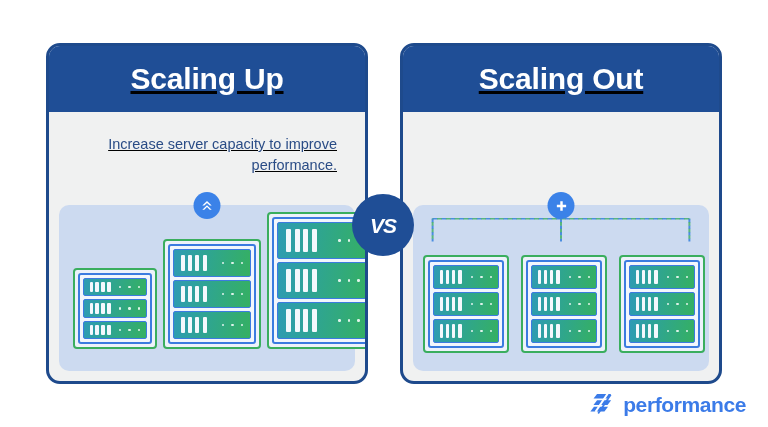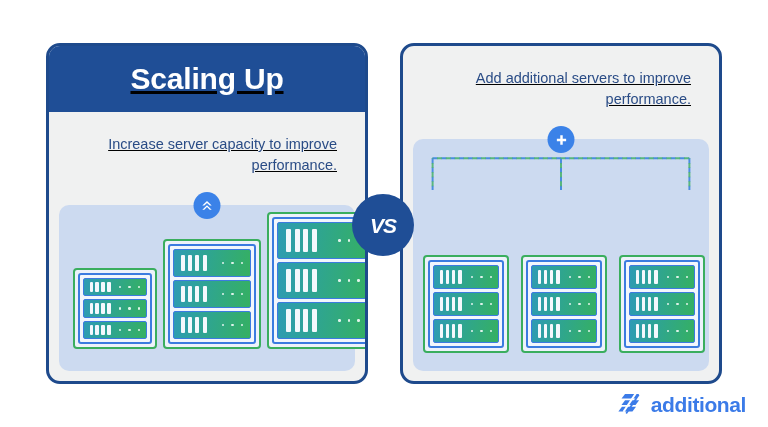--- a/index.html
+++ b/index.html
@@ -366,24 +366,26 @@
             </div>
           </div>
         </div>
 
       </div>
     </div>
   </div>
 
   <div class="panel right">
 
+    <div class="panel-header">
+      <div class="panel-title">Scaling Out</div>
+    </div>
 
     <div class="panel-body">
 
-      <div class="panel-desc">Add additional servers to improve performance.</div>
 
       <div class="badge-icon">
         <svg width="14" height="14" viewBox="0 0 16 16" aria-hidden="true">
           <path d="M6.6 2.6h2.8v3.9h3.9v2.9H9.4v3.9H6.6V9.4H2.7V6.5h3.9z" fill="#ffffff"></path>
         </svg>
       </div>
 
       <div class="illus">
 
         <svg class="connectors" viewBox="0 0 302 228" preserveAspectRatio="none">
@@ -545,16 +547,16 @@
       <svg width="25" height="25" viewBox="0 0 32 32" aria-hidden="true">
         <g fill="#3B7BE8">
           <path d="M9 5 H27 L22.5 11 H4.5 Z"></path>
           <path d="M5 13.2 H23 L18.5 19.2 H0.5 Z" transform="translate(4,0)"></path>
           <path d="M5 21.5 H23 L18.5 27.5 H0.5 Z"></path>
         </g>
         <path d="M23 4 L7 28" stroke="#ffffff" stroke-width="2.4" fill="none"></path>
         <path d="M26.5 6 L10.5 30" stroke="#3B7BE8" stroke-width="2.2" fill="none"></path>
       </svg>
     </span>
-    <span class="logo-wordmark">additional</span>
+    <span class="logo-wordmark">performance</span>
   </div>
 
 </div>
 
 </body></html>

